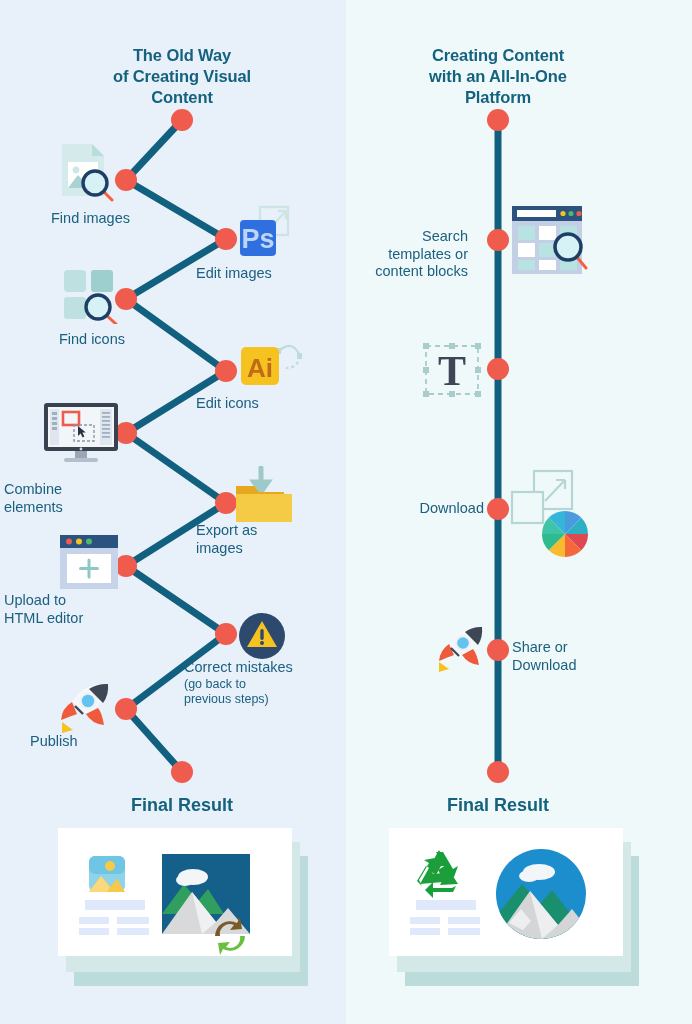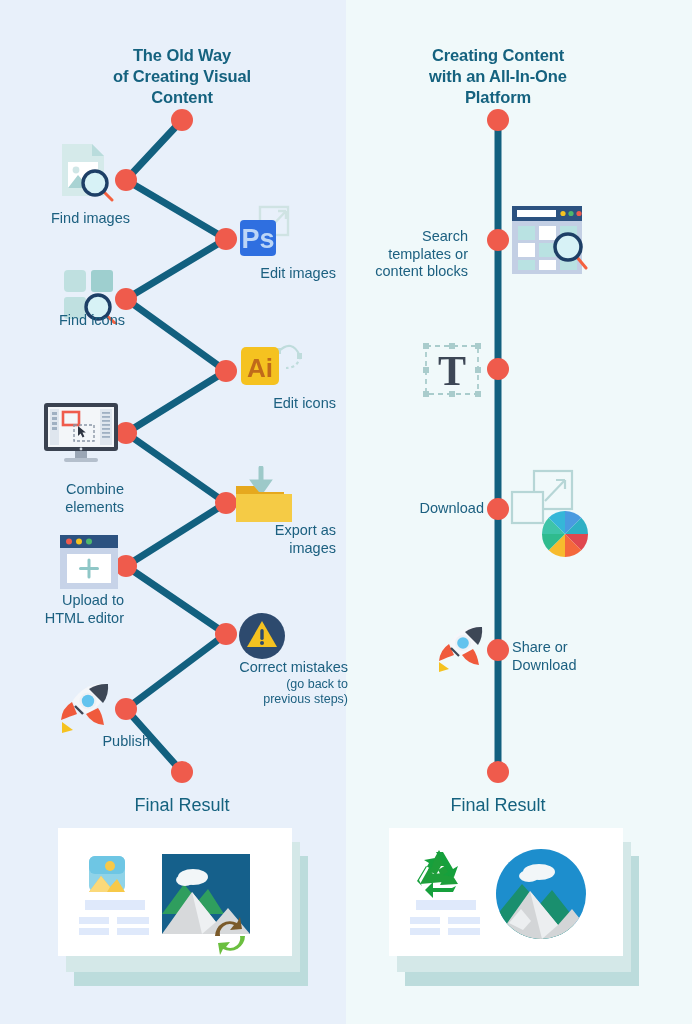--- a/index.html
+++ b/index.html
@@ -19,33 +19,33 @@
   .col-title {
     position:absolute; text-align:center;
     font-weight:bold; font-size:16.5px; line-height:21px;
     color:#15627f; letter-spacing:-0.1px;
   }
   #title-left  { left:63px;  top:45px;  width:238px; }
   #title-right { left:379px; top:45px;  width:238px; }
 
   .final-title {
     position:absolute; text-align:center;
-    font-weight:normal; font-size:18px; color:#15627f;
+    font-weight:bold; font-size:18px; color:#15627f;
   }
   #final-left  { left:63px;  top:795px; width:238px; }
   #final-right { left:379px; top:795px; width:238px; }
 
   svg.flow { position:absolute; left:0; top:0; overflow:visible; }
 
   .label {
     position:absolute; color:#1c6080; font-size:14.5px; line-height:17.5px;
   }
   .label.r { text-align:right;padding-left:12px; }
   .label.l { text-align:left; }
-  .label.c { text-align:right; }
+  .label.c { text-align:left; }
   .sub { font-size:12.5px; line-height:15px; display:block; }
 
   .icon { position:absolute; }
 
   
   .card-stack { position:absolute; }
   .sh2 { position:absolute; background:#bcdcdc; }
   .sh1 { position:absolute; background:#d4e8e8; }
   .card-front { position:absolute; background:#ffffff; }
 </style>
@@ -129,21 +129,21 @@
   </svg>
   <div class="label c" style="left:196px;top:265px;width:140px">Edit images</div>
 
   <svg class="icon" style="left:58px;top:262px" width="68" height="62">
     <rect x="6" y="8" width="22" height="22" rx="4" fill="#bfe0e0"></rect>
     <rect x="33" y="8" width="22" height="22" rx="3" fill="#9ecfcf"></rect>
     <rect x="6" y="35" width="22" height="22" rx="3" fill="#bfe0e0"></rect>
     <line x1="47" y1="52" x2="58" y2="62" stroke="#f4613f" stroke-width="3" stroke-linecap="round"></line>
     <circle cx="40" cy="45" r="12" fill="#d7f2f6" stroke="#1d3f66" stroke-width="3.4"></circle>
   </svg>
-  <div class="label r" style="left:0;top:312px;width:125px">Find icons</div>
+  <div class="label r" style="left:0;top:331px;width:125px">Find icons</div>
 
   <svg class="icon" style="left:236px;top:336px" width="66" height="56">
     <path d="M42,16 q14,-14 22,4" fill="none" stroke="#bfdcdc" stroke-width="2.2"></path>
     <path d="M64,20 q-2,12 -14,12" fill="none" stroke="#bfdcdc" stroke-width="2.2" stroke-dasharray="3 3"></path>
     <rect x="39" y="12" width="6" height="6" fill="#bfdcdc"></rect>
     <rect x="61" y="17" width="6" height="6" fill="#bfdcdc"></rect>
     <rect x="5" y="11" width="38" height="38" rx="5" fill="#f5c220"></rect>
     <text x="24" y="41" font-family="'Liberation Sans',sans-serif" font-size="26" font-weight="bold" fill="#c06a1a" text-anchor="middle">Ai</text>
   </svg>
   <div class="label c" style="left:196px;top:395px;width:140px">Edit icons</div>

